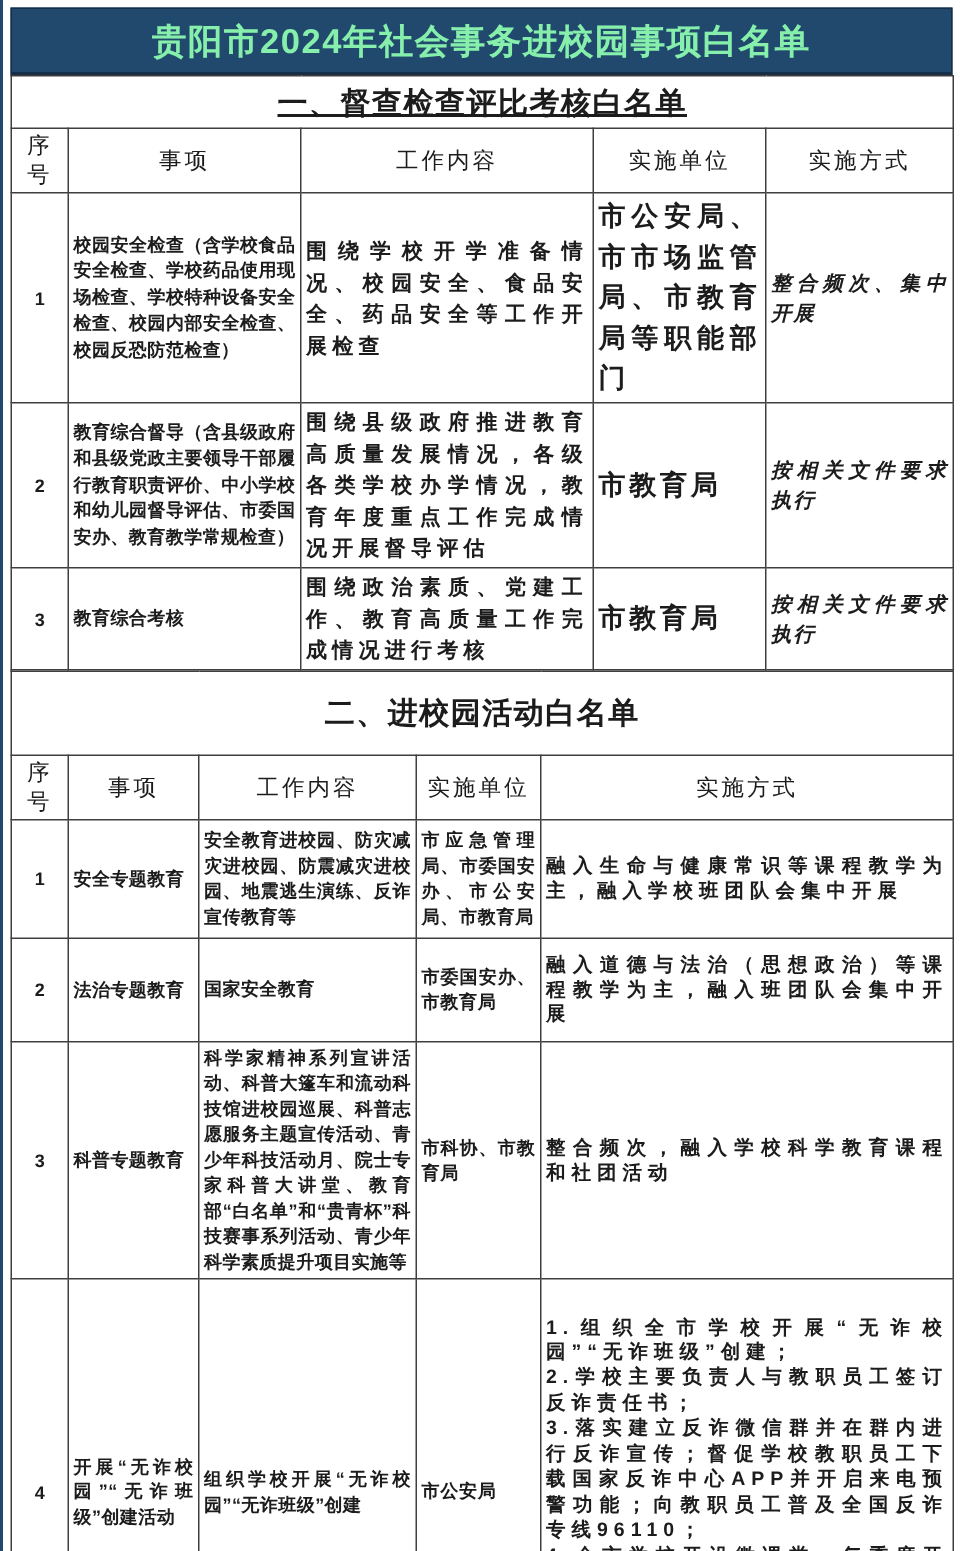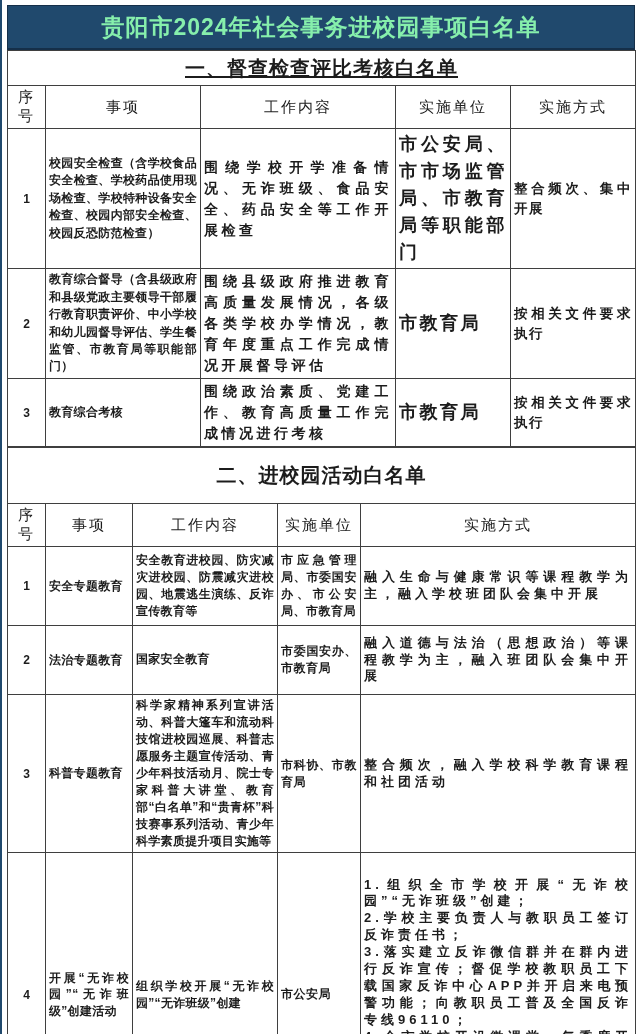--- a/index.html
+++ b/index.html
@@ -59,21 +59,21 @@
   .t1 tr.r2 td{height:54px;}
   .t2 tr.r0 td{height:79px;}
   .t2 tr.r1 td{height:69px;}
   .t2 tr.r2 td{height:154px;}
   .t2 tr.r3 td{height:284px;}
   
   td.c0{font-size:12px;text-align:center;}
   .t1 td.c1{font-size:12px;line-height:1.45;letter-spacing:0.3px;margin-left:14px;}
   .t1 td.c2{font-size:14px;line-height:1.5;letter-spacing:3.5px;}
   .t1 td.c3{font-size:18px;line-height:1.5;letter-spacing:2.5px;margin-top:43px;}
-  .t1 td.c4{font-size:13.5px;line-height:1.45;letter-spacing:1.5px;}
+  .t1 td.c4{font-size:13.5px;line-height:1.45;letter-spacing:1.5px;font-style:italic;}
   .t2 td.c1{font-size:12px;line-height:1.4;letter-spacing:0.3px;}
   .t2 td.c2{font-size:12px;line-height:1.42;letter-spacing:0.3px;}
   .t2 td.c3{font-size:12px;line-height:1.4;letter-spacing:0.5px;}
   .t2 td.c4{font-size:13px;line-height:1.3;letter-spacing:4px;border-radius:15px;}
 </style>
 </head>
 <body>
 
 <div class="page">
   <div class="edge-line"></div>
@@ -96,27 +96,27 @@
         <tr>
           <td class="hdr">序号</td>
           <td class="hdr">事项</td>
           <td class="hdr">工作内容</td>
           <td class="hdr">实施单位</td>
           <td class="hdr">实施方式</td>
         </tr>
         <tr class="r0">
           <td class="c0">1</td>
           <td class="c1">校园安全检查（含学校食品安全检查、学校药品使用现场检查、学校特种设备安全检查、校园内部安全检查、校园反恐防范检查）</td>
-          <td class="c2">围绕学校开学准备情况、无诈班级、食品安全、药品安全等工作开展检查</td>
+          <td class="c2">围绕学校开学准备情况、校园安全、食品安全、药品安全等工作开展检查</td>
           <td class="c3">市公安局、市市场监管局、市教育局等职能部门</td>
           <td class="c4">整合频次、集中开展</td>
         </tr>
         <tr class="r1">
           <td class="c0">2</td>
-          <td class="c1">教育综合督导（含县级政府和县级党政主要领导干部履行教育职责评价、中小学校和幼儿园督导评估、学生餐监管、市教育局等职能部门）</td>
+          <td class="c1">教育综合督导（含县级政府和县级党政主要领导干部履行教育职责评价、中小学校和幼儿园督导评估、市委国安办、教育教学常规检查）</td>
           <td class="c2">围绕县级政府推进教育高质量发展情况，各级各类学校办学情况，教育年度重点工作完成情况开展督导评估</td>
           <td class="c3">市教育局</td>
           <td class="c4">按相关文件要求执行</td>
         </tr>
         <tr class="r2">
           <td class="c0">3</td>
           <td class="c1">教育综合考核</td>
           <td class="c2">围绕政治素质、党建工作、教育高质量工作完成情况进行考核</td>
           <td class="c3">市教育局</td>
           <td class="c4">按相关文件要求执行</td>

